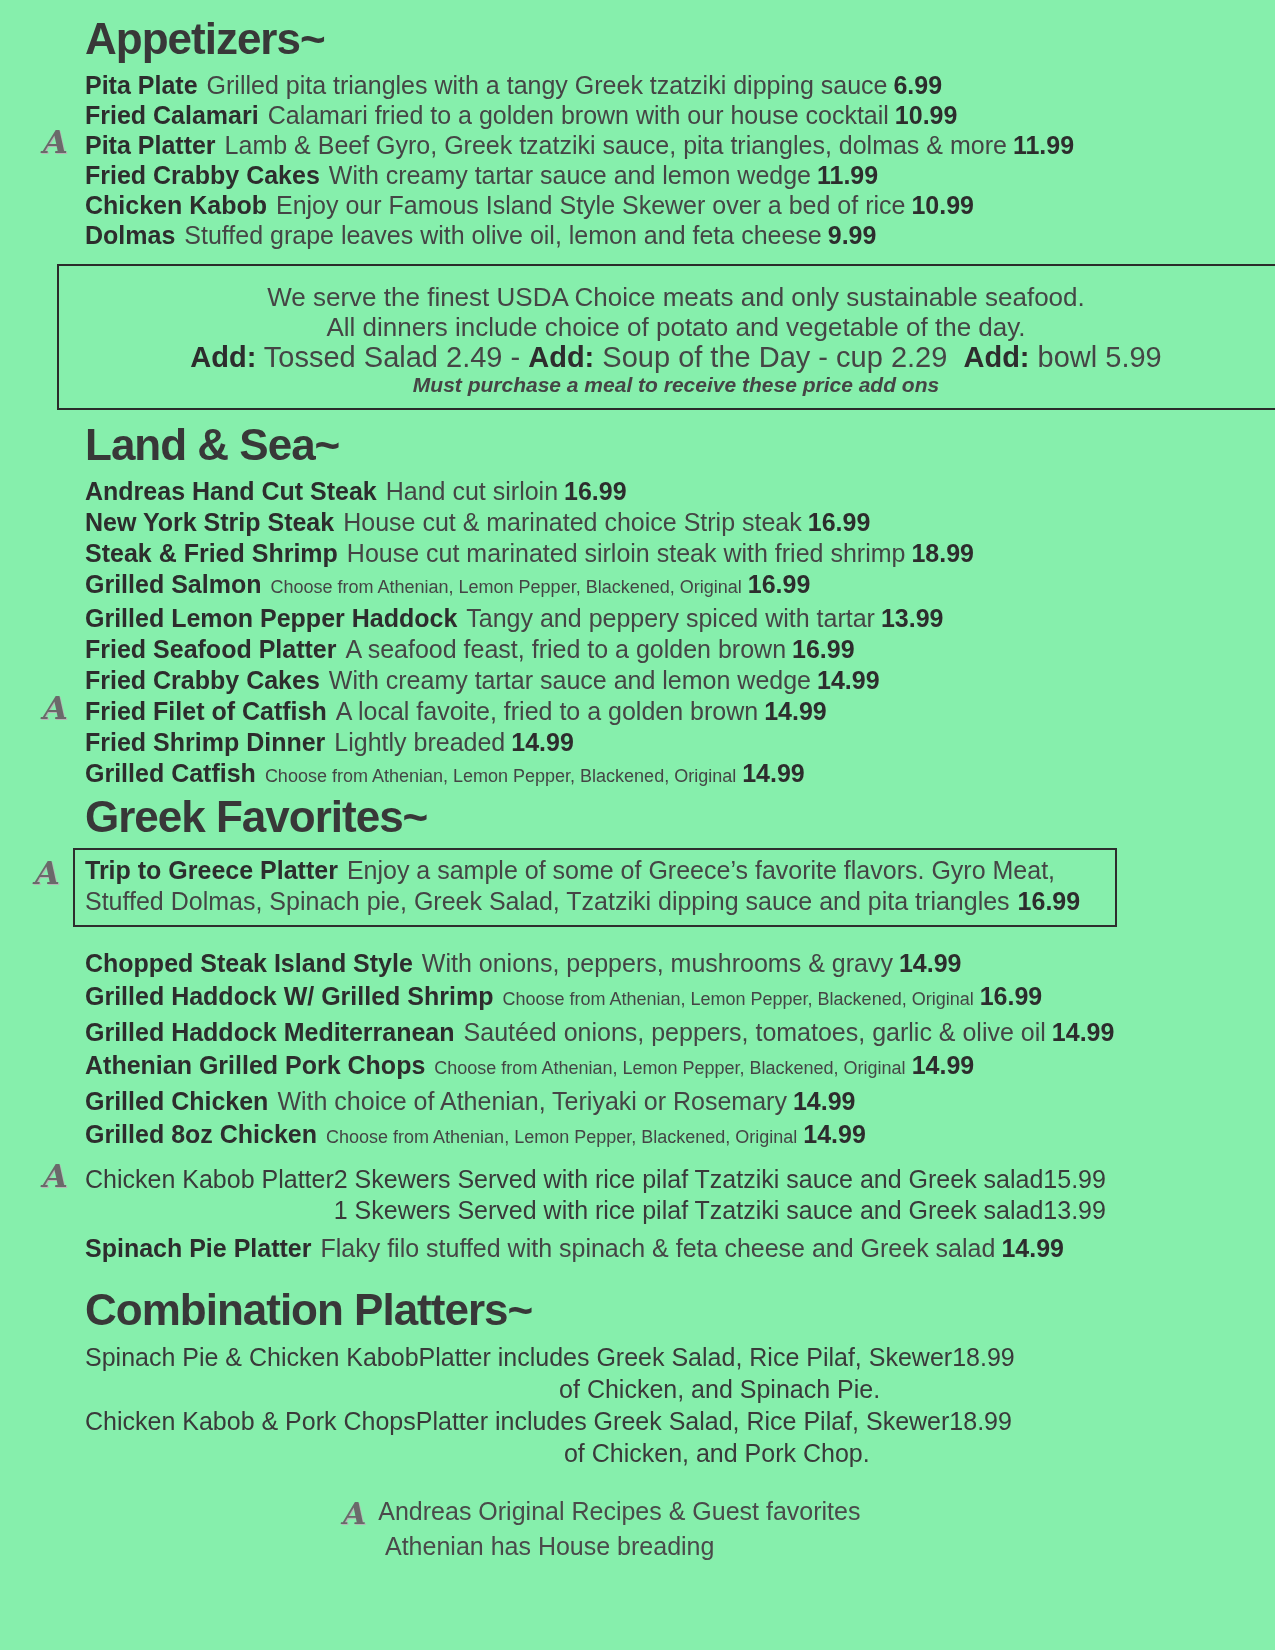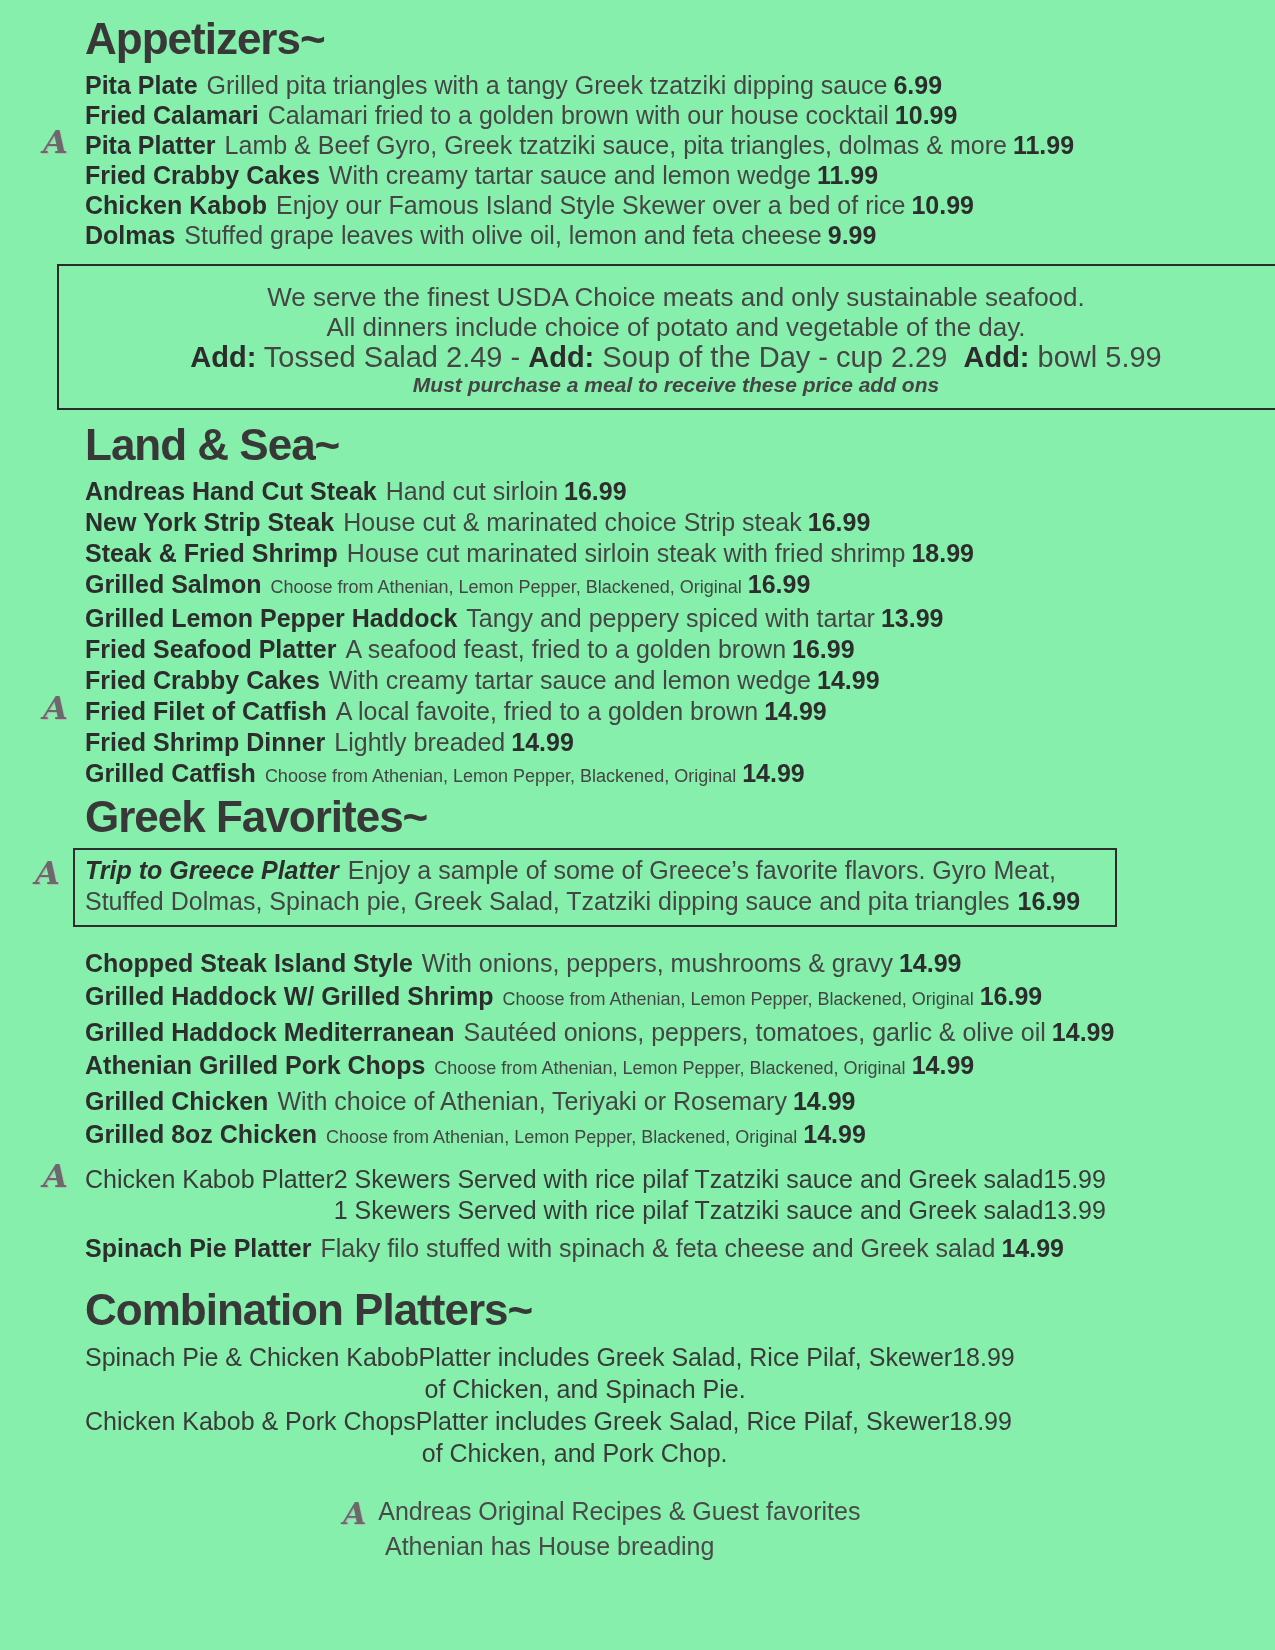--- a/index.html
+++ b/index.html
@@ -67,26 +67,26 @@
     box-sizing:border-box;
     margin:2px 0 0 -12px;
     width:1044px;
     border:2px solid #2e2e2e;
     padding:5px 10px 8px 10px;
     font-size:25px;
     line-height:31px;
     color:#454545;
   }
   .trip-box .logo-a{left:-40px;top:8px;}
-  .trip-box .name{font-weight:bold;color:#2d2d2d;margin-right:9px;font-style:italic;}
+  .trip-box .name{font-weight:bold;color:#2d2d2d;margin-right:9px;}
   .trip-box .price{font-weight:bold;color:#2d2d2d;margin-left:8px;}
 
   .multi{display:flex;align-items:flex-start;}
   .multi .name{flex:none;}
-  .multi .lines{margin:0;}
+  .multi .lines{margin:0;text-align:center;}
   .multi .lines div{white-space:nowrap;}
 
   .items.greek .kabob-platter{margin-top:10px;font-size:25px;line-height:31px;position:relative;}
   .items.greek .after-kabob{margin-top:6px;}
 
   .items.combo p.item,.items.combo .multi{font-size:25px;line-height:32px;margin:0;}
   .combo-line2{white-space:nowrap;padding-left:6px;}
 
   .footer{
     margin-top:26px;

